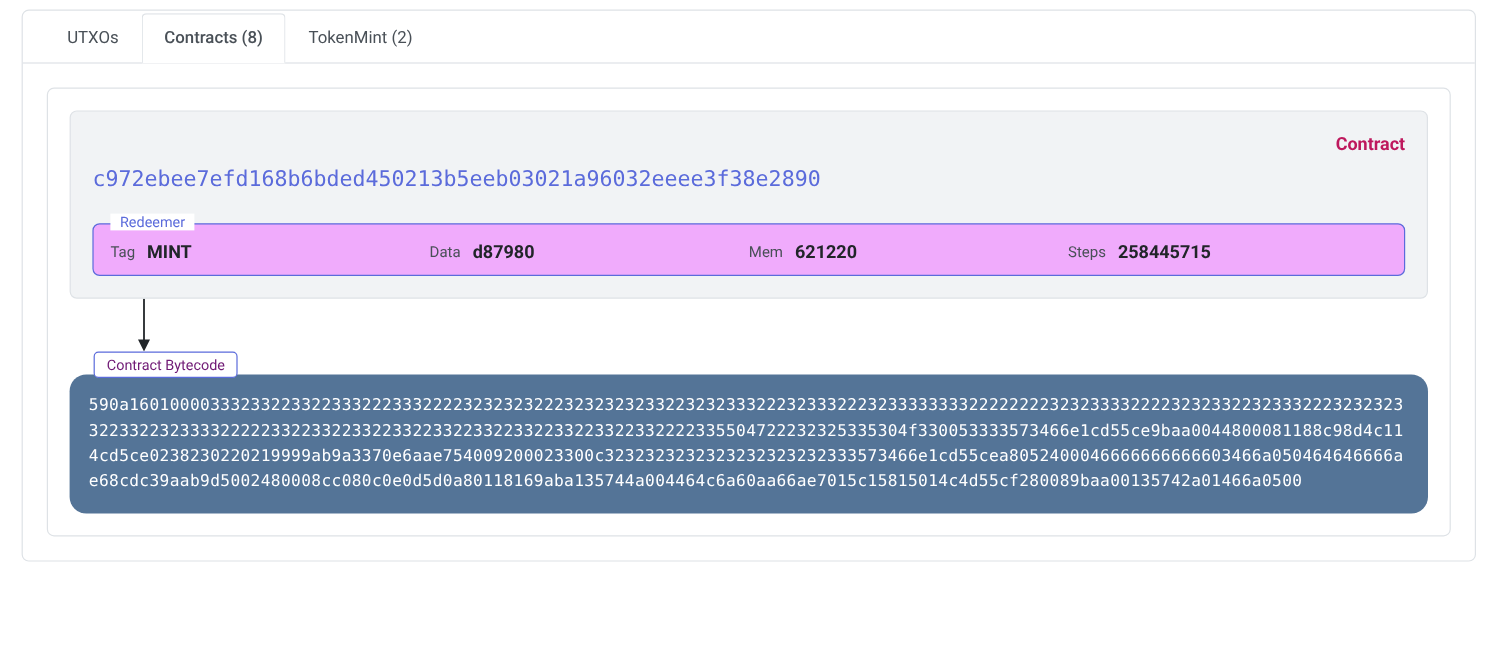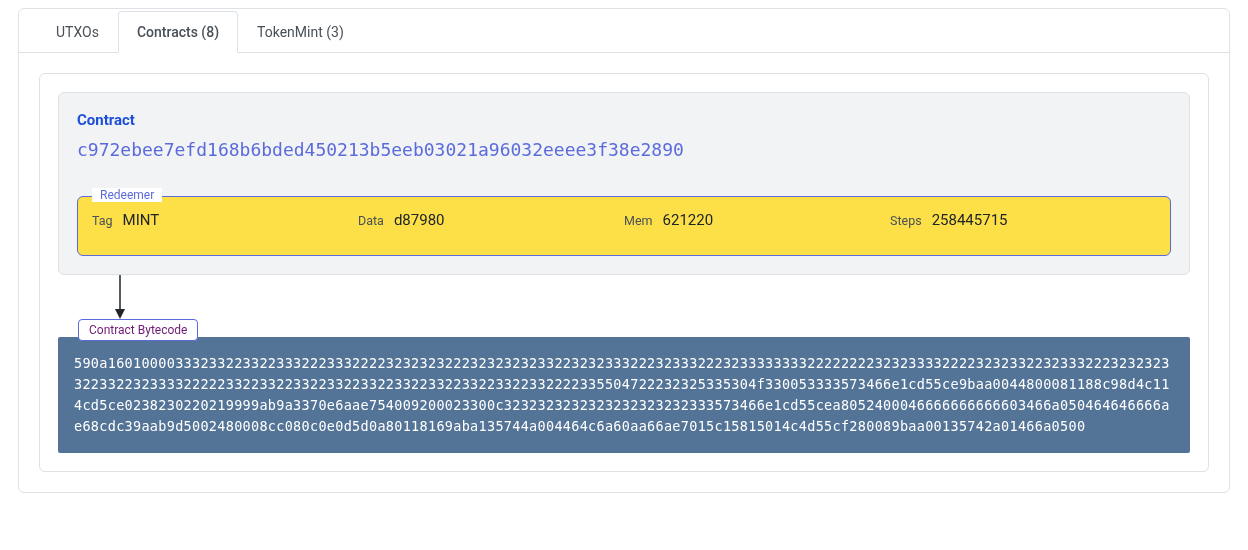--- a/index.html
+++ b/index.html
@@ -51,37 +51,38 @@
     }
     .contract-header {
       background: #f1f3f5;
       border: 1px solid #dee2e6;
       border-radius: 6px;
       padding: 18px;
       margin-bottom: 0;
     }
     .contract-title {
       font-weight: 700;
-      color: #1d4ed8;
+      color: #be185d;
       margin-bottom: 10px;
       font-size: 15px;
+      text-align: right;
     }
     .contract-hash {
       color: #5b6bdb;
       font-family: ui-monospace, SFMono-Regular, Menlo, Monaco, Consolas, monospace;
       font-size: 18px;
       cursor: pointer;
     }
     .redeemer-fieldset {
       border: 1px solid #5b6bdb;
       border-radius: 6px;
-      padding: 14px 14px 26px 14px;
-      margin-top: 36px;
+      padding: 14px 14px 10px 14px;
+      margin-top: 26px;
       position: relative;
-      background: #fde047;
+      background: #f0abfc;
     }
     .redeemer-legend {
       color: #5b6bdb;
       font-size: 12px;
       padding: 0 8px;
       background: #fff;
       position: absolute;
       top: -9px;
       left: 14px;
     }
@@ -94,21 +95,21 @@
       flex: 1;
       display: flex;
       align-items: center;
       gap: 10px;
     }
     .redeemer-label {
       font-size: 12.5px;
       color: #495057;
     }
     .redeemer-value {
-      font-weight: 400;
+      font-weight: 700;
       color: #212529;
       font-size: 15px;
     }
     .arrow-container {
       margin-left: 52px;
       margin-top: 0;
       margin-bottom: 0;
     }
     .arrow-svg {
       display: block;
@@ -122,38 +123,38 @@
       padding: 3px 10px;
       margin-left: 20px;
       background: #fff;
       position: relative;
       z-index: 2;
       margin-bottom: -10px;
     }
     .bytecode-box {
       background: #547497;
       color: #ffffff;
-      border-radius: 2px;
+      border-radius: 14px;
       padding: 16px;
       font-family: ui-monospace, SFMono-Regular, Menlo, Monaco, Consolas, monospace;
       font-size: 13.5px;
       line-height: 1.55;
       word-break: break-all;
       letter-spacing: 0.3px;
     }
   </style>
 </head>
 <body>
 
 <div class="card-outer">
 
   <div class="tabs">
     <div class="tab">UTXOs</div>
     <div class="tab active">Contracts (8)</div>
-    <div class="tab">TokenMint (3)</div>
+    <div class="tab">TokenMint (2)</div>
   </div>
 
   <div class="content-wrapper">
     <div class="contract-panel">
 
       <div class="contract-header">
         <div class="contract-title">Contract</div>
         <div class="contract-hash">c972ebee7efd168b6bded450213b5eeb03021a96032eeee3f38e2890</div>
 
         <div class="redeemer-fieldset">

